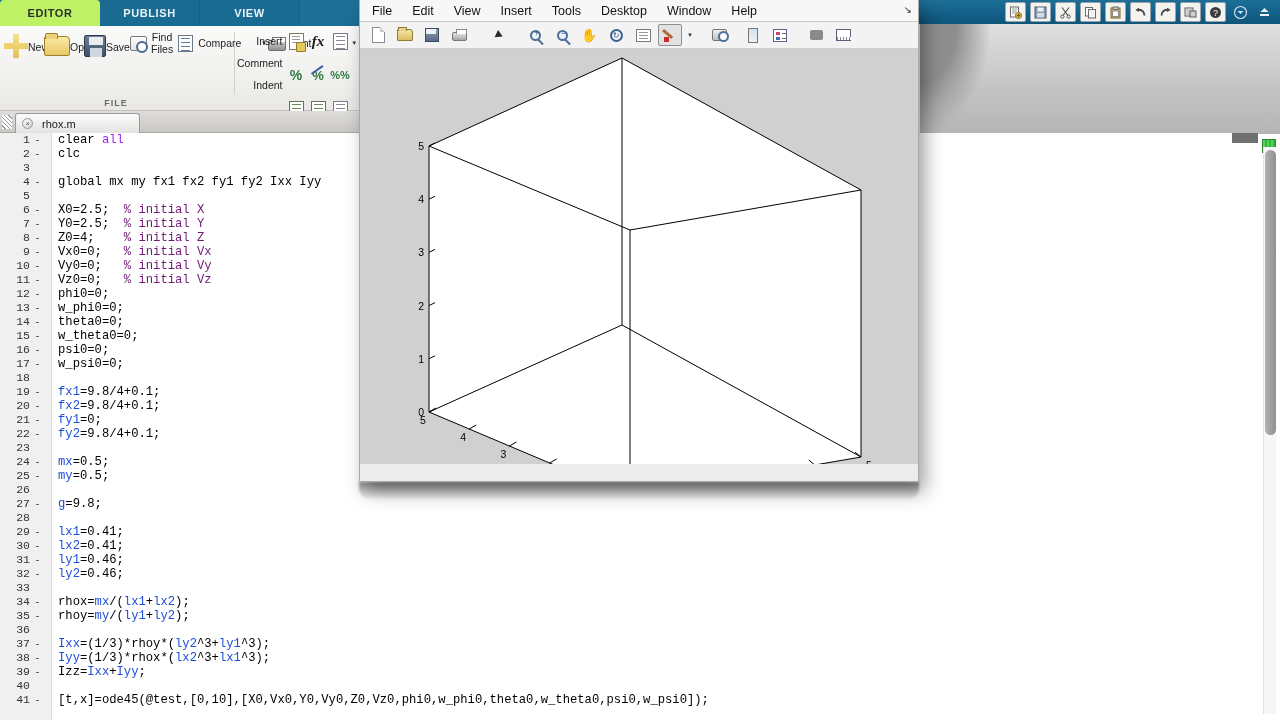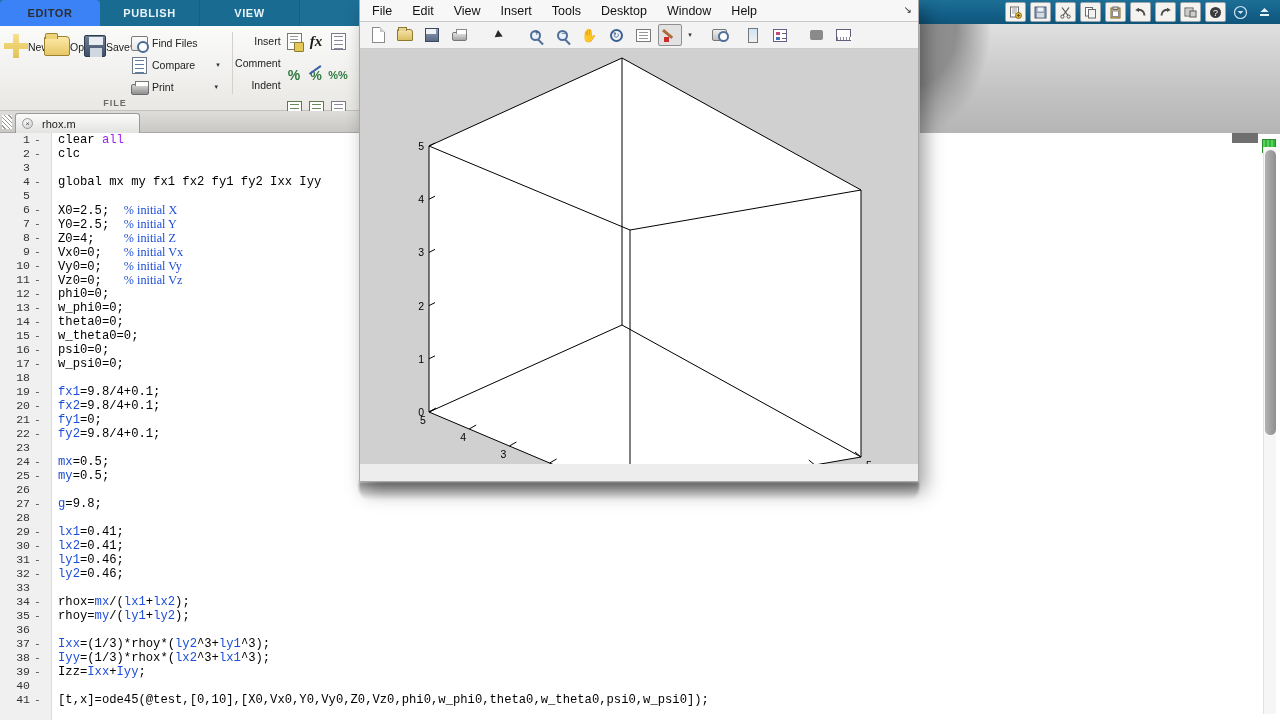--- a/index.html
+++ b/index.html
@@ -48,21 +48,21 @@
     display: flex; align-items: flex-end;
   }
   .rtab {
     height: 26px; min-width: 100px; padding: 0 18px;
     display: flex; align-items: center; justify-content: center;
     color: #e9f3f8; font-size: 11px; letter-spacing: .6px; font-weight: bold;
     background: #1a6b92;
     border-right: 1px solid #14607f;
   }
   .rtab.active {
-    background: #3b82f6; color: #2e2e2e;
+    background: #bef264; color: #2e2e2e;
     border-top-left-radius: 4px; border-top-right-radius: 4px;
     border-right: none;
   }
   .ribbon-body {
     position: absolute; left: 0; top: 26px; width: 366px; height: 85px;
     background: linear-gradient(180deg,#fbfbfa 0%, #e9e8e5 100%);
     border-bottom: 1px solid #c3c2bf;
     display: flex;
   }
   .rgroup { position: relative; height: 85px; display: flex; flex-direction: column; }
@@ -184,21 +184,21 @@
   }
   .cl { position: relative; height: 14px; padding-left: 58px; }
   .cl .ln {
     position: absolute; left: 0; top: 0; width: 30px; text-align: right;
     color: #333; font-size: 11.5px; font-family: "Liberation Mono", monospace;
   }
   .cl .dash {
     position: absolute; left: 34px; top: 0; color: #555; font-size: 11.5px;
   }
   .k-kw   { color: #000000; }
-  .k-cmt  { color: #1d4ed8; font-family: Liberation Serif, serif; }
+  .k-cmt  { color: #701a75; }
   .k-str  { color: #a020f0; }
   .k-id   { color: #1d4ed8; }
   .k-plain{ color: #000; }
 
   .editor-scroll {
     position: absolute; right: 4px; top: 147px; width: 13px; height: 567px;
     background: #f6f6f6; border-left: 1px solid #e2e2e2;
   }
   .editor-thumb {
     position: absolute; left: 1px; top: 3px; width: 11px; height: 285px;
@@ -440,21 +440,21 @@
             <span class="caret">▾</span>
           </div>
           <div class="bigbtn">
             <span class="glyph">
                 <span class="ic ic-save"></span>
               </span>
             <span class="lbl">Save</span>
             <span class="caret">▾</span>
           </div>
 
-          <div style="display:flex;flex-direction:column;gap:2px;padding-top:4px;margin-left:6px;text-align:center;">
+          <div style="display:flex;gap:2px;padding-top:4px;margin-left:6px;text-align:center;">
             <div class="smallrow">
               <span class="glyph">
                   <span class="ic ic-findfiles"></span>
                 </span>
               <span class="lbl">Find Files</span>
             </div>
             <div class="smallrow">
               <span class="glyph">
                   <span class="ic ic-compare"></span>
                 </span>

